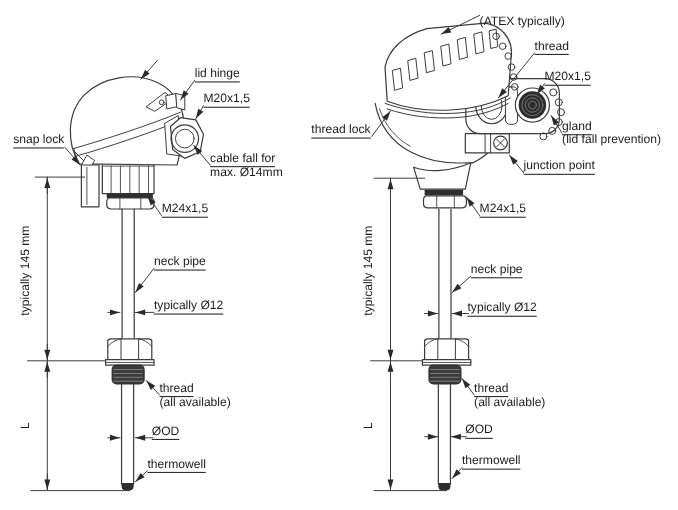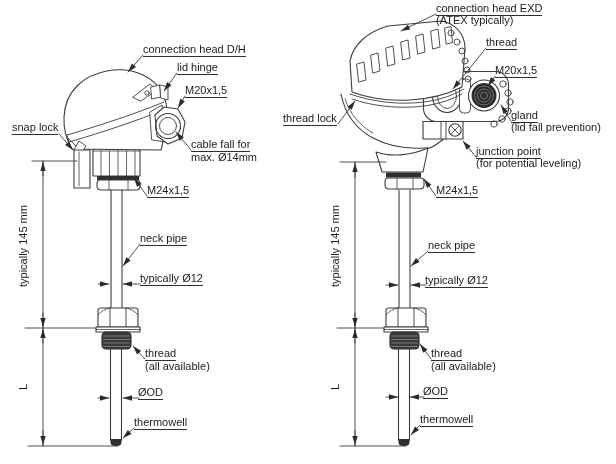--- a/index.html
+++ b/index.html
@@ -187,45 +187,42 @@
       <path d="M511,121 L501,105" marker-end="url(#arr)"></path>
       <path d="M476,157 L463,141" marker-end="url(#arr)"></path>
       <path d="M436,196 L424,179" marker-end="url(#arr)"></path>
       <path d="M428,251 L411,266" marker-end="url(#arr)"></path>
       <path d="M431,359 L420,344" marker-end="url(#arr)"></path>
       <path d="M420,425 L411,435" marker-end="url(#arr)"></path>
     </g>
   </g>
 </svg>
 
-<div class="lbl" style="left:143px;top:43px"><span class="u">connection head D/H</span></div>
 <div class="lbl" style="left:177px;top:61px"><span class="u">lid hinge</span></div>
 <div class="lbl" style="left:185px;top:84px"><span class="u">M20x1,5</span></div>
 <div class="lbl" style="left:12px;top:121px"><span class="u">snap lock</span></div>
 <div class="lbl" style="left:191px;top:138px"><span class="u">cable fall for</span></div>
 <div class="lbl" style="left:191px;top:151px"><span>max. Ø14mm</span></div>
 <div class="lbl" style="left:147px;top:184px"><span class="u">M24x1,5</span></div>
 <div class="lbl" style="left:140px;top:232px"><span class="u">neck pipe</span></div>
 <div class="lbl" style="left:140px;top:272px"><span class="u">typically Ø12</span></div>
 <div class="lbl" style="left:145px;top:347px"><span class="u">thread</span></div>
 <div class="lbl" style="left:145px;top:360px"><span>(all available)</span></div>
 <div class="lbl" style="left:138px;top:386px"><span class="u">ØOD</span></div>
 <div class="lbl" style="left:134px;top:416px"><span class="u">thermowell</span></div>
 <div class="rot" style="left:29px;top:275px">typically 145 mm</div>
 <div class="rot" style="left:29px;top:378px">L</div>
 
-<div class="lbl" style="left:436px;top:2px"><span class="u">connection head EXD</span></div>
 <div class="lbl" style="left:436px;top:14px"><span>(ATEX typically)</span></div>
 <div class="lbl" style="left:486px;top:36px"><span class="u">thread</span></div>
 <div class="lbl" style="left:495px;top:64px"><span class="u">M20x1,5</span></div>
 <div class="lbl" style="left:283px;top:112px"><span class="u">thread lock</span></div>
 <div class="lbl" style="left:511px;top:109px"><span class="u">gland</span></div>
 <div class="lbl" style="left:511px;top:121px"><span>(lid fall prevention)</span></div>
 <div class="lbl" style="left:476px;top:145px"><span class="u">junction point</span></div>
-<div class="lbl" style="left:476px;top:157px"><span>(for potential leveling)</span></div>
 <div class="lbl" style="left:436px;top:184px"><span class="u">M24x1,5</span></div>
 <div class="lbl" style="left:428px;top:239px"><span class="u">neck pipe</span></div>
 <div class="lbl" style="left:425px;top:274px"><span class="u">typically Ø12</span></div>
 <div class="lbl" style="left:431px;top:347px"><span class="u">thread</span></div>
 <div class="lbl" style="left:431px;top:360px"><span>(all available)</span></div>
 <div class="lbl" style="left:423px;top:385px"><span class="u">ØOD</span></div>
 <div class="lbl" style="left:420px;top:413px"><span class="u">thermowell</span></div>
 <div class="rot" style="left:341px;top:275px">typically 145 mm</div>
 <div class="rot" style="left:341px;top:378px">L</div>
 

